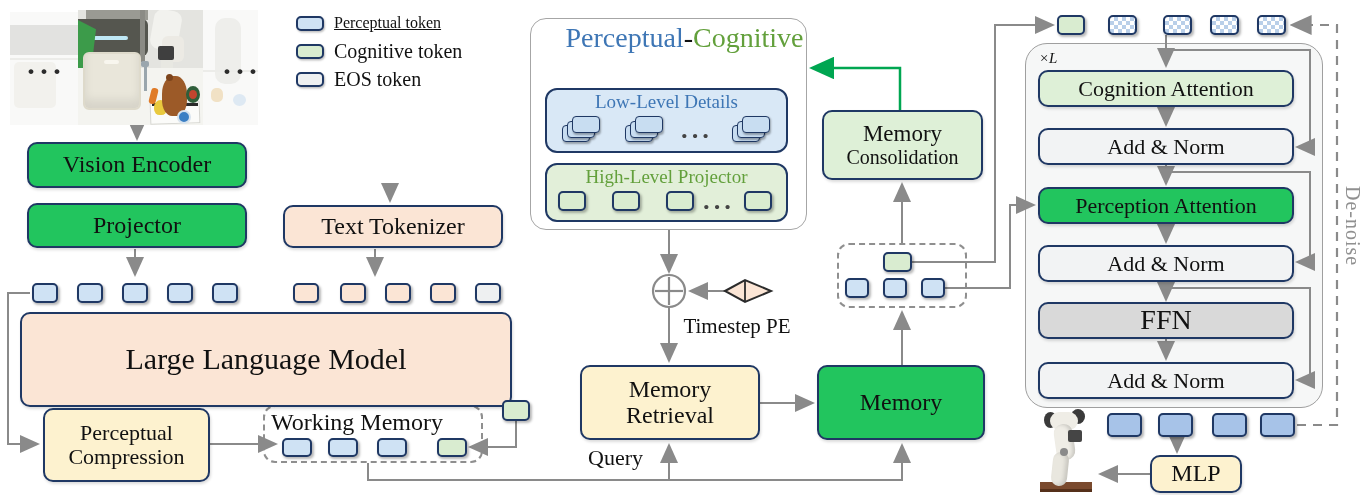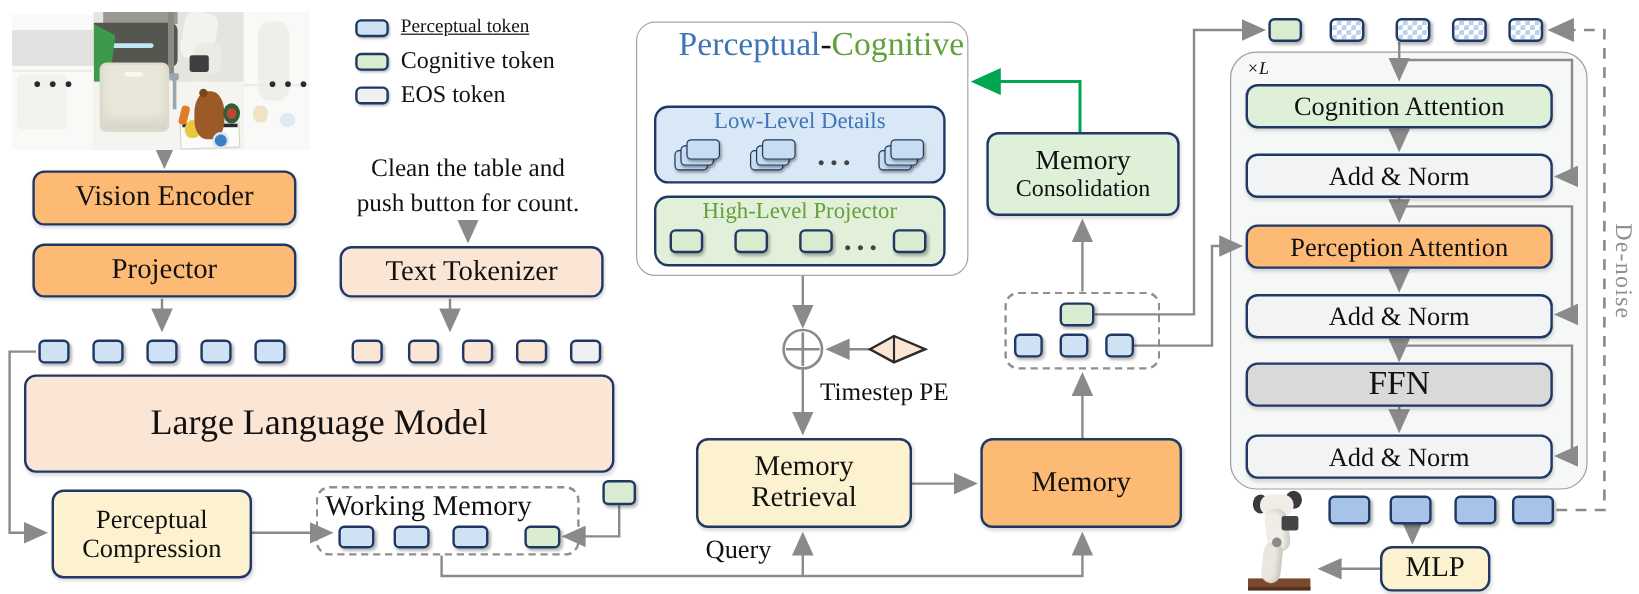--- a/index.html
+++ b/index.html
@@ -10,21 +10,21 @@
   
   #wires{position:absolute;left:0;top:0;z-index:2;}
   
   .bigframe{position:absolute;z-index:1;border:1.5px solid #9f9f9f;background:#f6f7f7;border-radius:22px;}
   .bankframe{position:absolute;z-index:1;border:1.5px solid #a6a6a6;background:#fff;border-radius:16px;}
   .dashedbox{position:absolute;z-index:1;border:2px dashed #8f8f8f;border-radius:12px;background:transparent;}
   
   .box{position:absolute;z-index:3;border:2px solid #1f3864;border-radius:10px;
        display:flex;flex-direction:column;align-items:center;justify-content:center;
        text-align:center;box-shadow:1px 2px 3px rgba(0,0,0,.14);line-height:1.08;}
-  .box.blue{background:#fdba74;}
+  .box.blue{background:#22c55e;}
   .box.orange{background:#fbe5d5;}
   .box.yellow{background:#fdf2cf;}
   .box.green{background:#def0d7;}
   .box.addnorm{background:#f2f3f4;}
   .box.greyfill{background:#d9d9d9;}
   .box.innerblue{background:#d9e8f6;border-radius:12px;box-shadow:none;}
   .box.innergreen{background:#e2efd9;border-radius:12px;box-shadow:none;}
   
   .tok{position:absolute;z-index:3;border:2px solid #1f3864;border-radius:5px;
        box-shadow:1.5px 2px 2.5px rgba(0,0,0,.28);}
@@ -176,41 +176,37 @@
     </div>
   </div>
 
   <div class="box blue" style="left:27px;top:142px;width:220px;height:46px;font-size:24px;">
     <span>Vision Encoder</span>
   </div>
   <div class="box blue" style="left:27px;top:203px;width:220px;height:45px;font-size:24px;">
     <span>Projector</span>
   </div>
 
-  <div class="lbl center" style="left:262px;top:126px;width:256px;font-size:21px;line-height:29px;">
-    <div>Clean the table and</div>
-    <div>push button for count.</div>
-  </div>
 
   <div class="box orange" style="left:283px;top:205px;width:220px;height:43px;font-size:24px;">
     <span>Text Tokenizer</span>
   </div>
 
   <div class="tok blue" style="left:32px;top:283px;width:26px;height:20px;"></div>
   <div class="tok blue" style="left:77px;top:283px;width:26px;height:20px;"></div>
   <div class="tok blue" style="left:122px;top:283px;width:26px;height:20px;"></div>
   <div class="tok blue" style="left:167px;top:283px;width:26px;height:20px;"></div>
   <div class="tok blue" style="left:212px;top:283px;width:26px;height:20px;"></div>
   <div class="tok orange" style="left:293px;top:283px;width:26px;height:20px;"></div>
   <div class="tok orange" style="left:340px;top:283px;width:26px;height:20px;"></div>
   <div class="tok orange" style="left:385px;top:283px;width:26px;height:20px;"></div>
   <div class="tok orange" style="left:430px;top:283px;width:26px;height:20px;"></div>
   <div class="tok eos" style="left:475px;top:283px;width:26px;height:20px;"></div>
 
-  <div class="box orange" style="left:20px;top:312px;width:492px;height:82px;font-size:30px;">
+  <div class="box orange" style="left:20px;top:312px;width:492px;height:95px;font-size:30px;">
     <span>Large Language Model</span>
   </div>
 
   <div class="box yellow" style="left:43px;top:408px;width:167px;height:74px;font-size:22px;">
     <div>Perceptual</div>
     <div>Compression</div>
   </div>
 
   <div class="lbl center" style="left:252px;top:409px;width:210px;font-size:24px;">
     <span>Working Memory</span>

